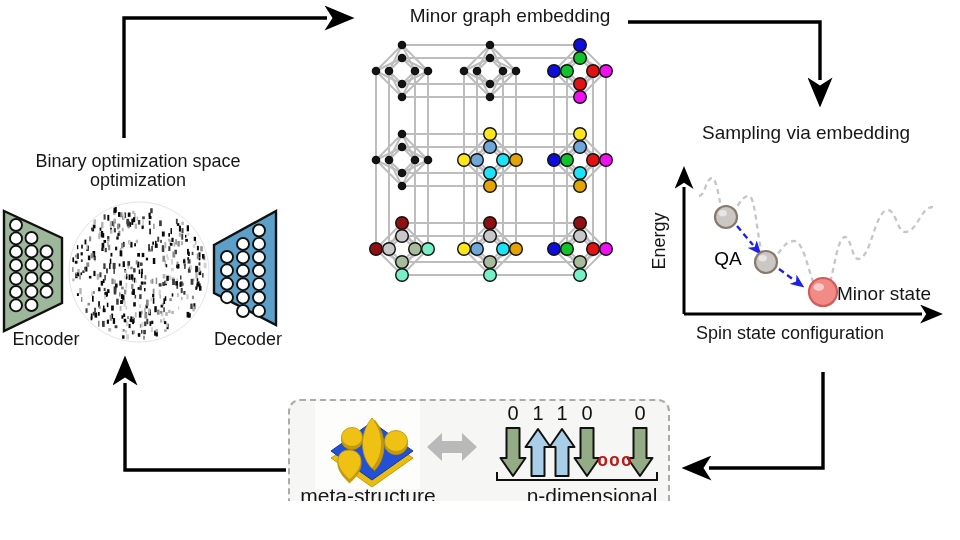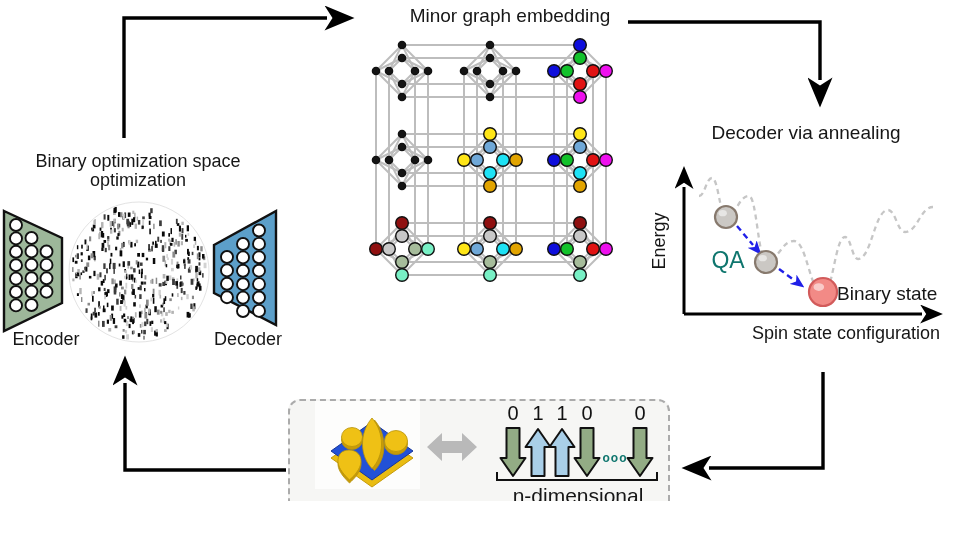--- a/index.html
+++ b/index.html
@@ -3,25 +3,25 @@
 <meta charset="utf-8">
 <style>
   html,body{margin:0;padding:0;background:#fff;}
   .canvas{position:relative;width:960px;height:501px;background:#ffffff;overflow:hidden;
           font-family:"Liberation Sans","DejaVu Sans",sans-serif;color:#111;}
   .label{position:absolute;transform:translateX(-50%);white-space:nowrap;line-height:1;color:#161616;}
   .t19{font-size:19px;}
   .t18{font-size:18px;}
   .t21{font-size:21px;}
   .bit{position:absolute;transform:translateX(-50%);font-size:20px;line-height:1;color:#111;}
-  .qa{color:#0f766e;font-size:23px;}
+  .qa{color:#000000;font-size:19px;}
   .rot{transform:translate(-50%,-50%) rotate(-90deg);transform-origin:center;}
   .design-box{position:absolute;left:288px;top:399px;width:382px;height:136px;
               border:2.2px dashed #ABABAB;border-radius:12px;background:#F6F6F4;box-sizing:border-box;}
-  .ellips{position:absolute;transform:translateX(-50%);font-size:12px;font-weight:bold;letter-spacing:1px;line-height:1;color:#0f766e;}
+  .ellips{position:absolute;transform:translateX(-50%);font-size:18px;font-weight:bold;letter-spacing:1px;line-height:1;color:#b91c1c;font-family:Liberation Mono, monospace;}
   svg{position:absolute;left:0;top:0;overflow:visible;}
 </style>
 </head>
 <body>
 
 <div class="canvas">
 
   <div class="design-box"></div>
 
   <svg id="fig" width="960" height="540" viewBox="0 0 960 540">
@@ -787,28 +787,29 @@
     </svg>
 
   <div class="label t19" style="left:510px;top:6px;">Minor graph embedding</div>
 
   <div class="label t18" style="left:138px;top:152px;text-align:right;">Binary optimization space</div>
   <div class="label t18" style="left:138px;top:171px;">optimization</div>
 
   <div class="label t18" style="left:46px;top:330px;text-align:center;">Encoder</div>
   <div class="label t18" style="left:248px;top:330px;text-align:center;">Decoder</div>
 
-  <div class="label t19" style="left:806px;top:123px;">Decoder via annealing</div>
+  <div class="label t19" style="left:806px;top:123px;">Sampling via embedding</div>
   <div class="label t18 rot" style="left:659px;top:241px;transform:translate(-50%,-50%) rotate(-90deg);">Energy</div>
-  <div class="label t18" style="left:846px;top:324px;">Spin state configuration</div>
+  <div class="label t18" style="left:790px;top:324px;">Spin state configuration</div>
   <div class="label qa" style="left:728px;top:249px;">QA</div>
-  <div class="label t19" style="left:837px;top:284px;transform:none;">Binary state</div>
-
+  <div class="label t19" style="left:837px;top:284px;transform:none;">Minor state</div>
+
+  <div class="label t21" style="left:368px;top:485px;">meta-structure</div>
   <div class="label t21" style="left:368px;top:507px;">binary</div>
-  <div class="label t21" style="left:578px;top:485px;text-align:right;">n-dimensional</div>
+  <div class="label t21" style="left:592px;top:485px;text-align:right;">n-dimensional</div>
 
   <div class="bit" style="left:513px;top:403px;">0</div>
   <div class="bit" style="left:538px;top:403px;">1</div>
   <div class="bit" style="left:562px;top:403px;">1</div>
   <div class="bit" style="left:587px;top:403px;">0</div>
   <div class="bit" style="left:640px;top:403px;">0</div>
   <div class="ellips" style="left:615px;top:452px;">ooo</div>
 
 </div>
 

